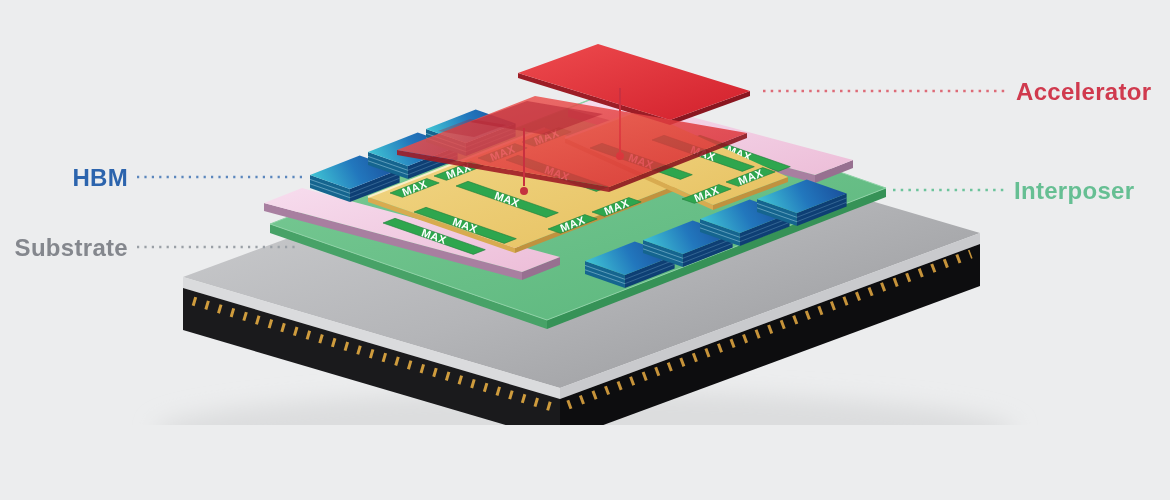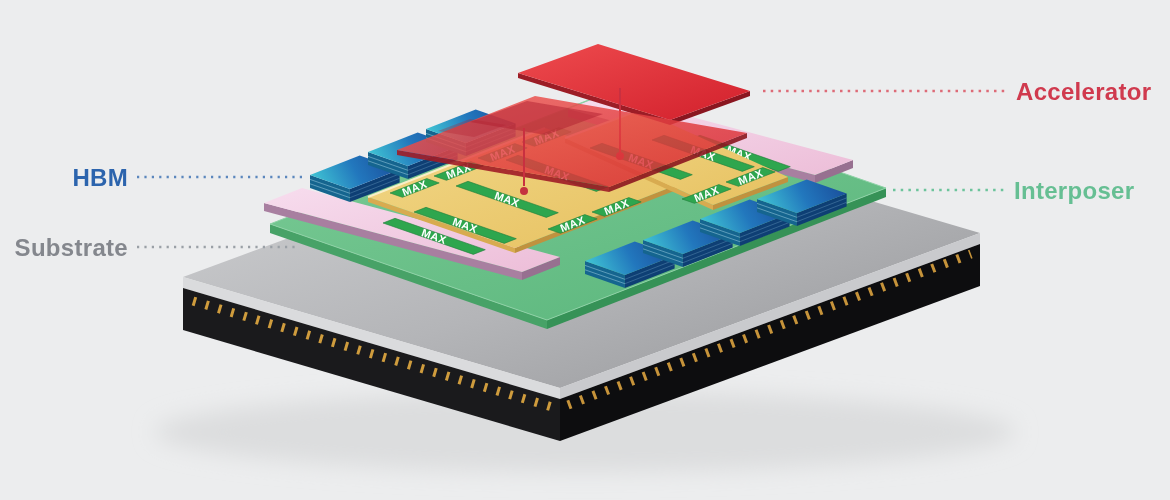--- a/index.html
+++ b/index.html
@@ -1,16 +1,16 @@
 <!DOCTYPE html>
 <html><head>
 <meta charset="utf-8">
 <style>
   html,body{margin:0;padding:0;background:#ecedee;}
-  .stage{position:relative;width:1170px;height:500px;overflow:hidden;
+  .stage{position:relative;width:1170px;height:425px;overflow:hidden;
          font-family:"Liberation Sans",sans-serif;}
   svg{display:block;}
   text{font-family:"Liberation Sans","DejaVu Sans",sans-serif;}
   .layer-label{font-weight:bold;font-size:24px;letter-spacing:.3px;}
   .chip-text{font-weight:bold;font-size:11px;fill:#ffffff;letter-spacing:.4px;}
 </style>
 </head>
 <body>
 
 <div class="stage">

